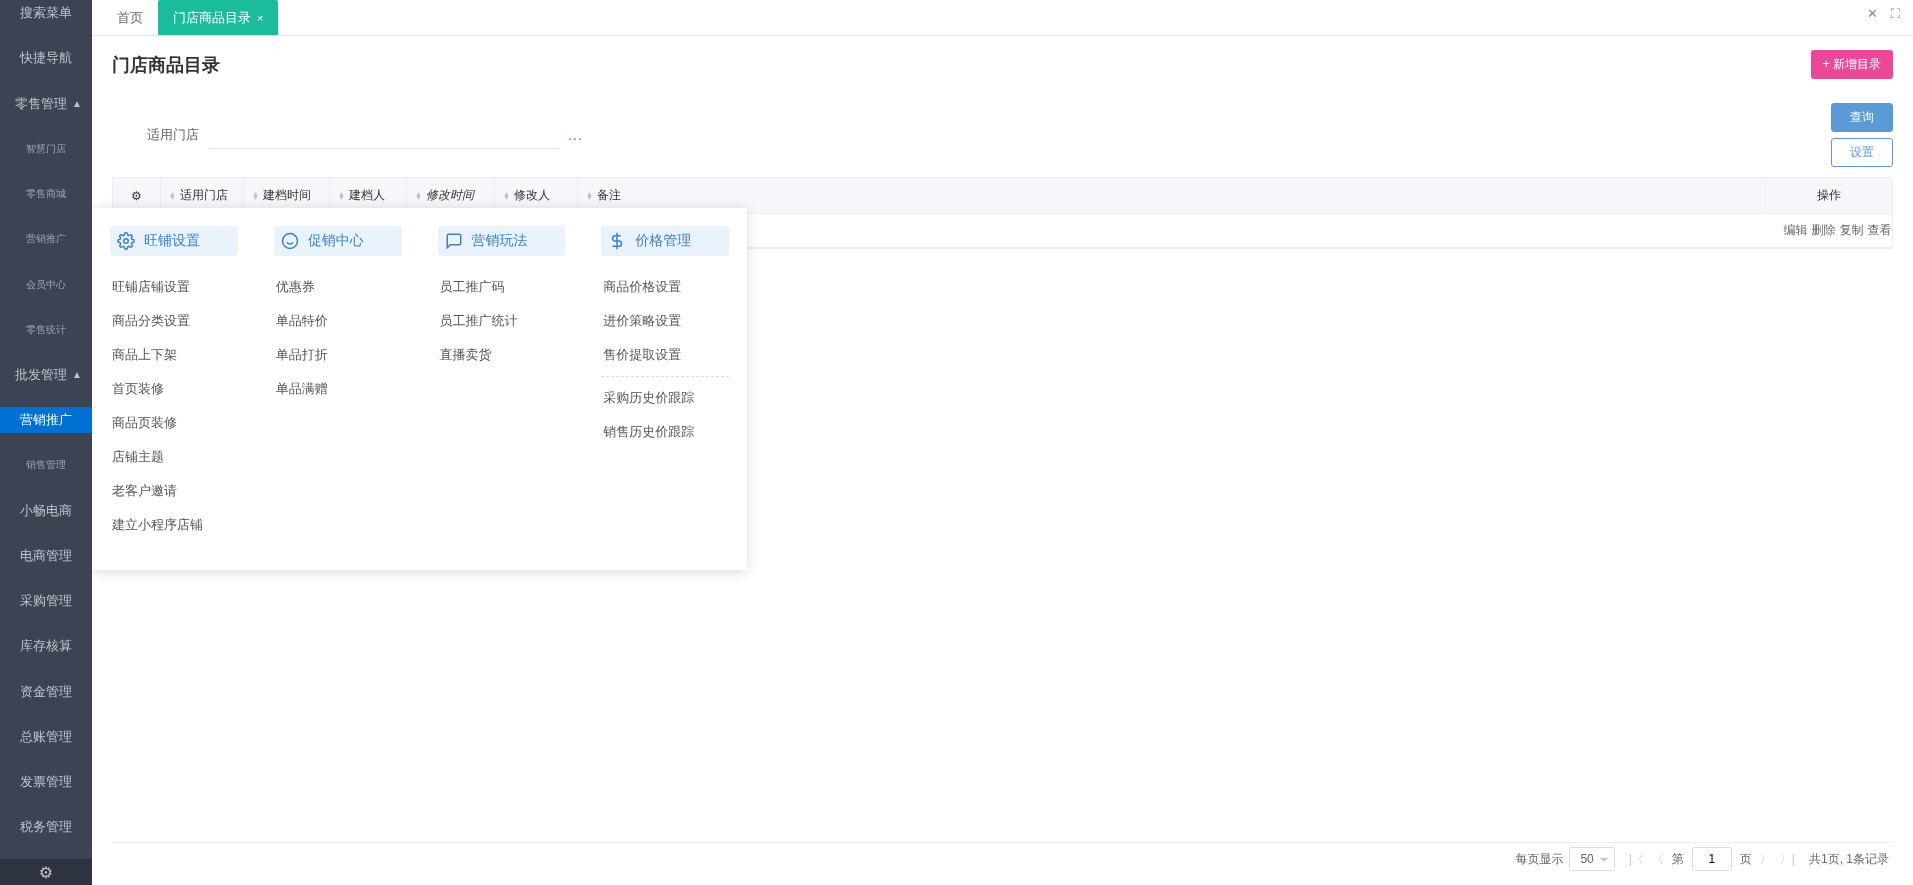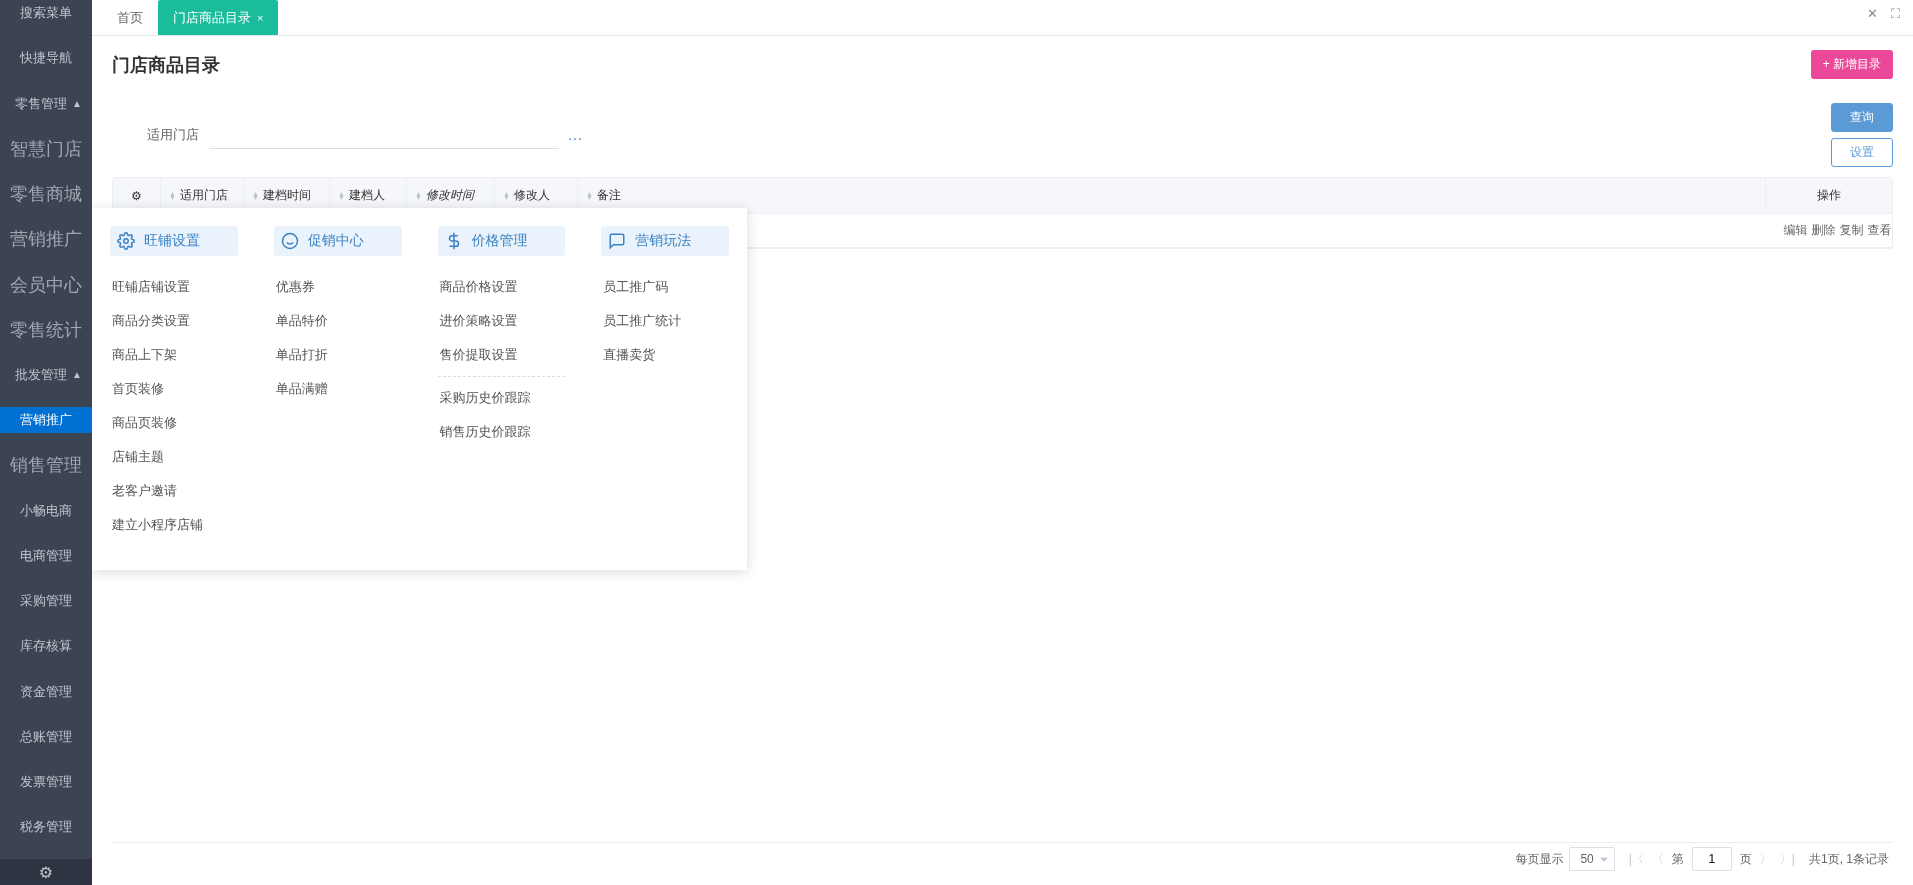--- a/index.html
+++ b/index.html
@@ -6,21 +6,21 @@
     body { font-family: -apple-system, BlinkMacSystemFont, "Microsoft YaHei", sans-serif; font-size: 13px; color: #333; background: #fff; overflow: hidden; }
     .app { display: flex; height: 100vh; }
     
     
     .sidebar { width: 92px; background: #3c4353; color: #c0c4cc; display: flex; flex-direction: column; flex-shrink: 0; position: relative; gap: 19px; }
     .sidebar-item { height: 37px; display: flex; align-items: center; justify-content: center; cursor: pointer; font-size: 13px; position: relative; }
     .sidebar-item.has-arrow { justify-content: flex-start; padding-left: 15px; }
     .sidebar-item .arrow { position: absolute; right: 10px; font-size: 10px; }
     .sidebar-item.active { background: #0070d2; color: #fff; }
     .sidebar-item.active::after { content: ''; position: absolute; right: -6px; top: 50%; transform: translateY(-50%); width: 0; height: 0; border-left: 6px solid #0070d2; border-top: 6px solid transparent; border-bottom: 6px solid transparent; }
-    .sidebar-sub { height: 37px; display: flex; align-items: center; justify-content: center; cursor: pointer; font-size: 18px; color: #a0a5b0; }
+    .sidebar-sub { height: 37px; display: flex; align-items: center; justify-content: center; cursor: pointer; font-size: 10px; color: #a0a5b0; }
     .sidebar-bottom { margin-top: auto; height: 36px; background: #2d3340; display: flex; align-items: center; justify-content: center; }
     .gear { font-size: 16px; color: #c0c4cc; }
     
     
     .main { flex: 1; display: flex; flex-direction: column; position: relative; overflow: hidden; }
     
     
     .tabs { height: 36px; border-bottom: 1px solid #e4e7ed; display: flex; align-items: flex-end; padding-left: 10px; position: relative; }
     .tab { height: 35px; padding: 0 14px; display: flex; align-items: center; cursor: pointer; font-size: 13px; color: #666; border: 1px solid transparent; }
     .tab.active { background: #1abc9c; color: #fff; border-radius: 2px 2px 0 0; }
@@ -253,45 +253,45 @@
         </div>
         <div class="flyout-item">优惠券</div>
         <div class="flyout-item">单品特价</div>
         <div class="flyout-item">单品打折</div>
         <div class="flyout-item">单品满赠</div>
       </div>
       <div class="flyout-col">
         <div class="flyout-header">
           <span class="flyout-icon">
               <svg width="18" height="18" viewBox="0 0 24 24" fill="none" stroke="#3b82c4" stroke-width="2">
+                <path d="M21 15a2 2 0 0 1-2 2H7l-4 4V5a2 2 0 0 1 2-2h14a2 2 0 0 1 2 2z"></path>
+              </svg>
+            </span>
+          <span>营销玩法</span>
+        </div>
+        <div class="flyout-item">员工推广码</div>
+        <div class="flyout-item">员工推广统计</div>
+        <div class="flyout-item">直播卖货</div>
+      </div>
+      <div class="flyout-col">
+        <div class="flyout-header">
+          <span class="flyout-icon">
+              <svg width="18" height="18" viewBox="0 0 24 24" fill="none" stroke="#3b82c4" stroke-width="2">
                 <line x1="12" y1="1" x2="12" y2="23"></line>
                 <path d="M17 5H9.5a3.5 3.5 0 0 0 0 7h5a3.5 3.5 0 0 1 0 7H6"></path>
               </svg>
             </span>
           <span>价格管理</span>
         </div>
         <div class="flyout-item">商品价格设置</div>
         <div class="flyout-item">进价策略设置</div>
         <div class="flyout-item">售价提取设置</div>
         <div class="flyout-divider"></div>
         <div class="flyout-item">采购历史价跟踪</div>
         <div class="flyout-item">销售历史价跟踪</div>
-      </div>
-      <div class="flyout-col">
-        <div class="flyout-header">
-          <span class="flyout-icon">
-              <svg width="18" height="18" viewBox="0 0 24 24" fill="none" stroke="#3b82c4" stroke-width="2">
-                <path d="M21 15a2 2 0 0 1-2 2H7l-4 4V5a2 2 0 0 1 2-2h14a2 2 0 0 1 2 2z"></path>
-              </svg>
-            </span>
-          <span>营销玩法</span>
-        </div>
-        <div class="flyout-item">员工推广码</div>
-        <div class="flyout-item">员工推广统计</div>
-        <div class="flyout-item">直播卖货</div>
       </div>
     </div>
 
     <div class="hr-bottom"></div>
 
     <div class="pagination">
       <div class="page-size">
         <span>每页显示</span>
         <div class="select-box">50</div>
       </div>

